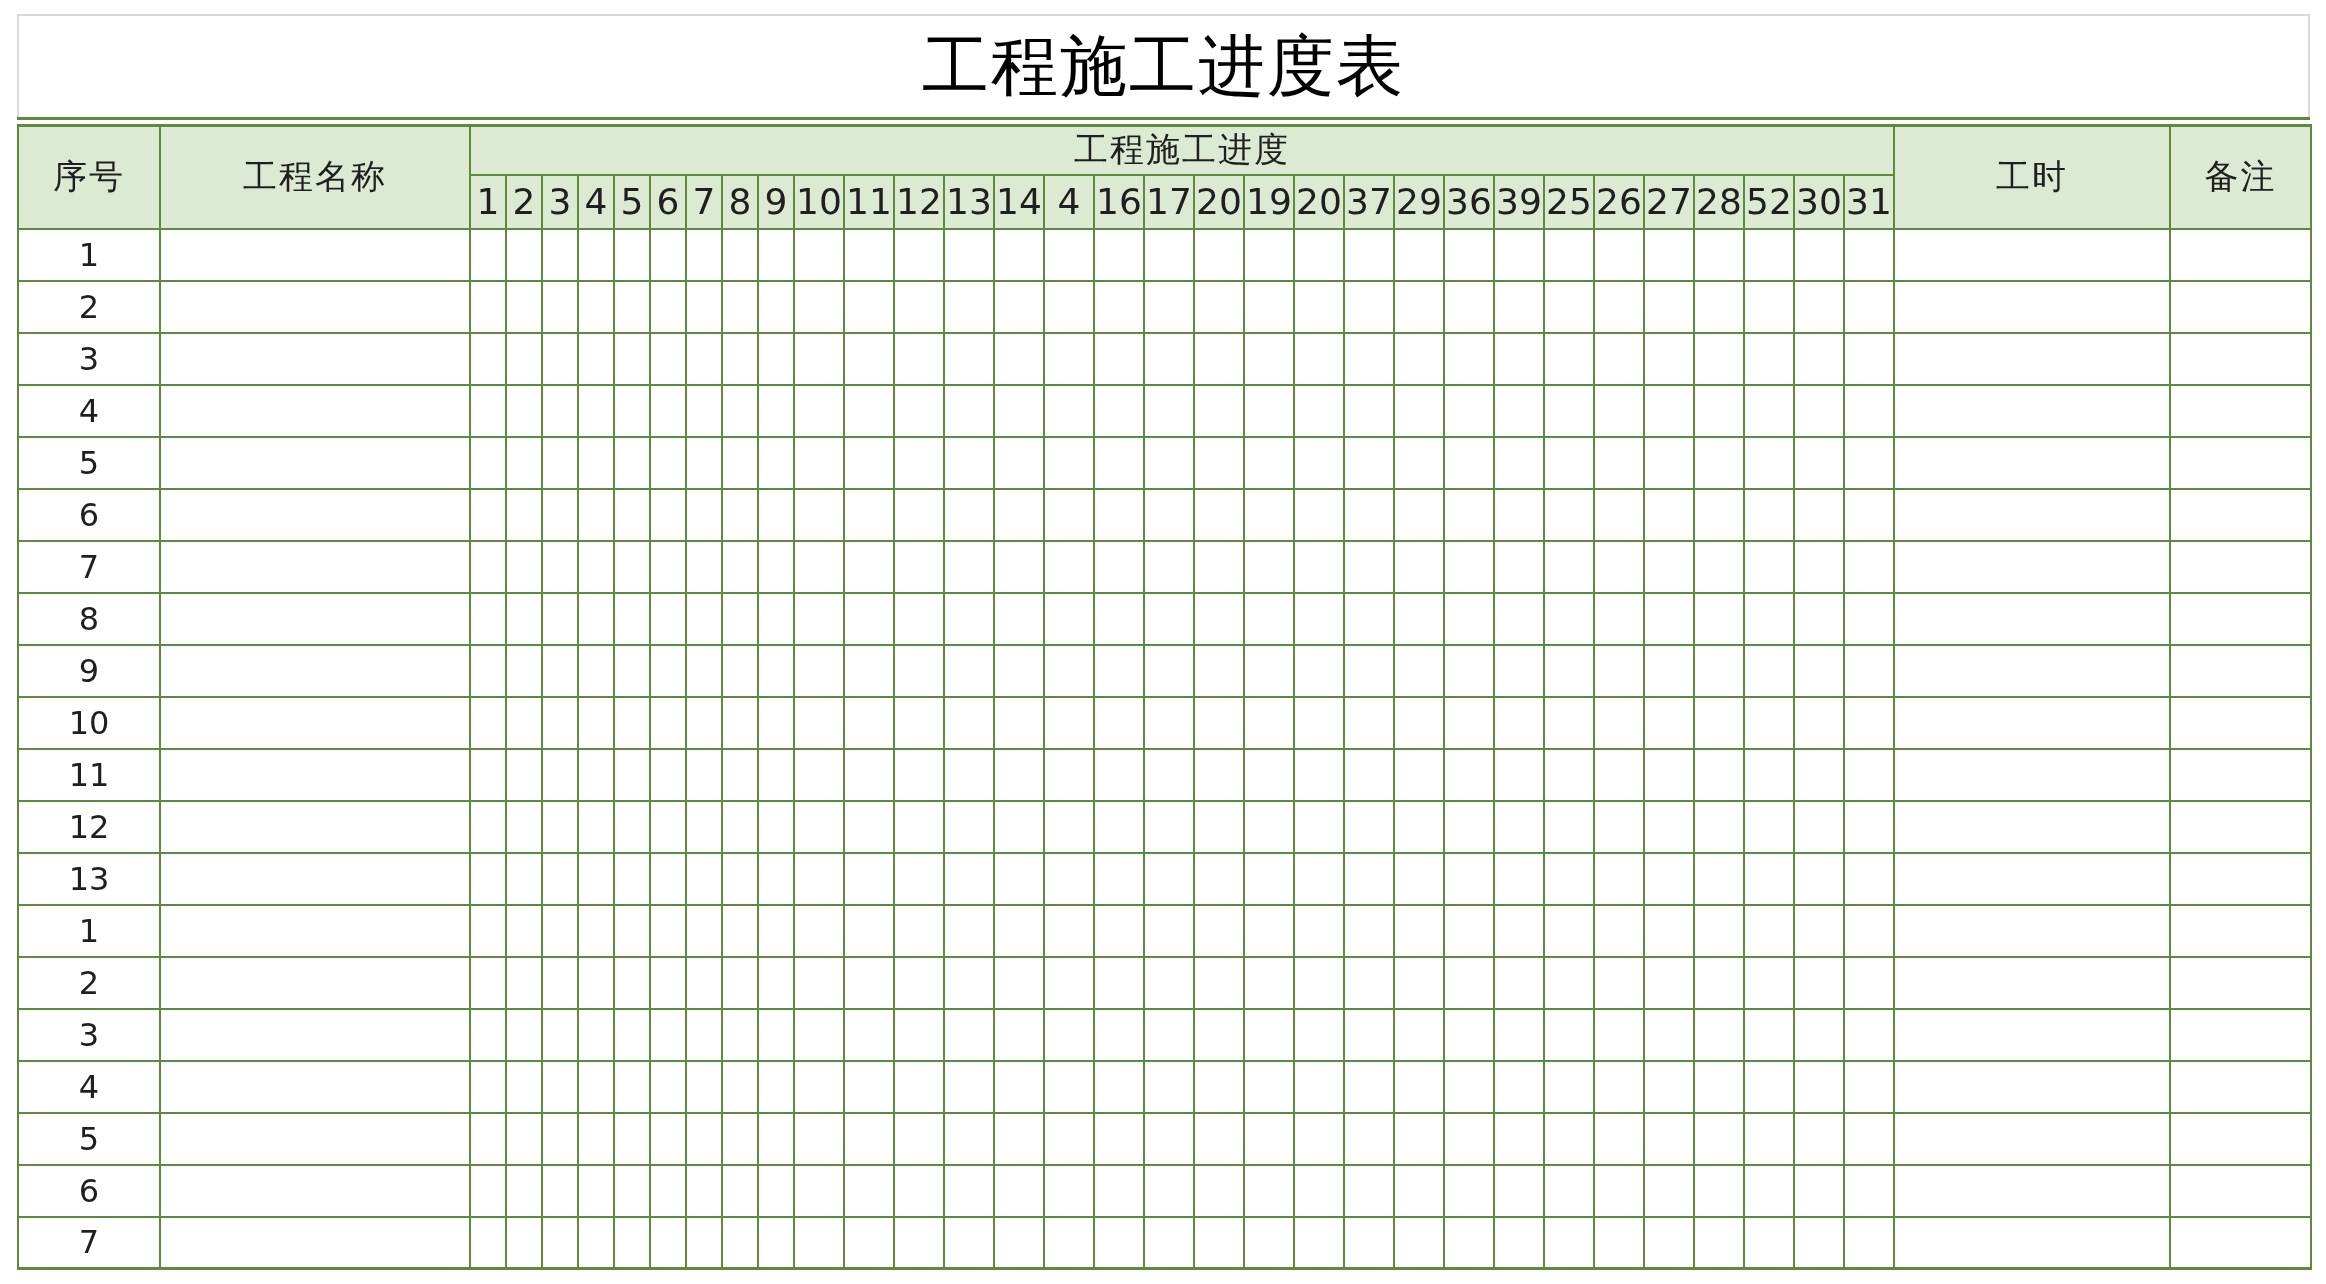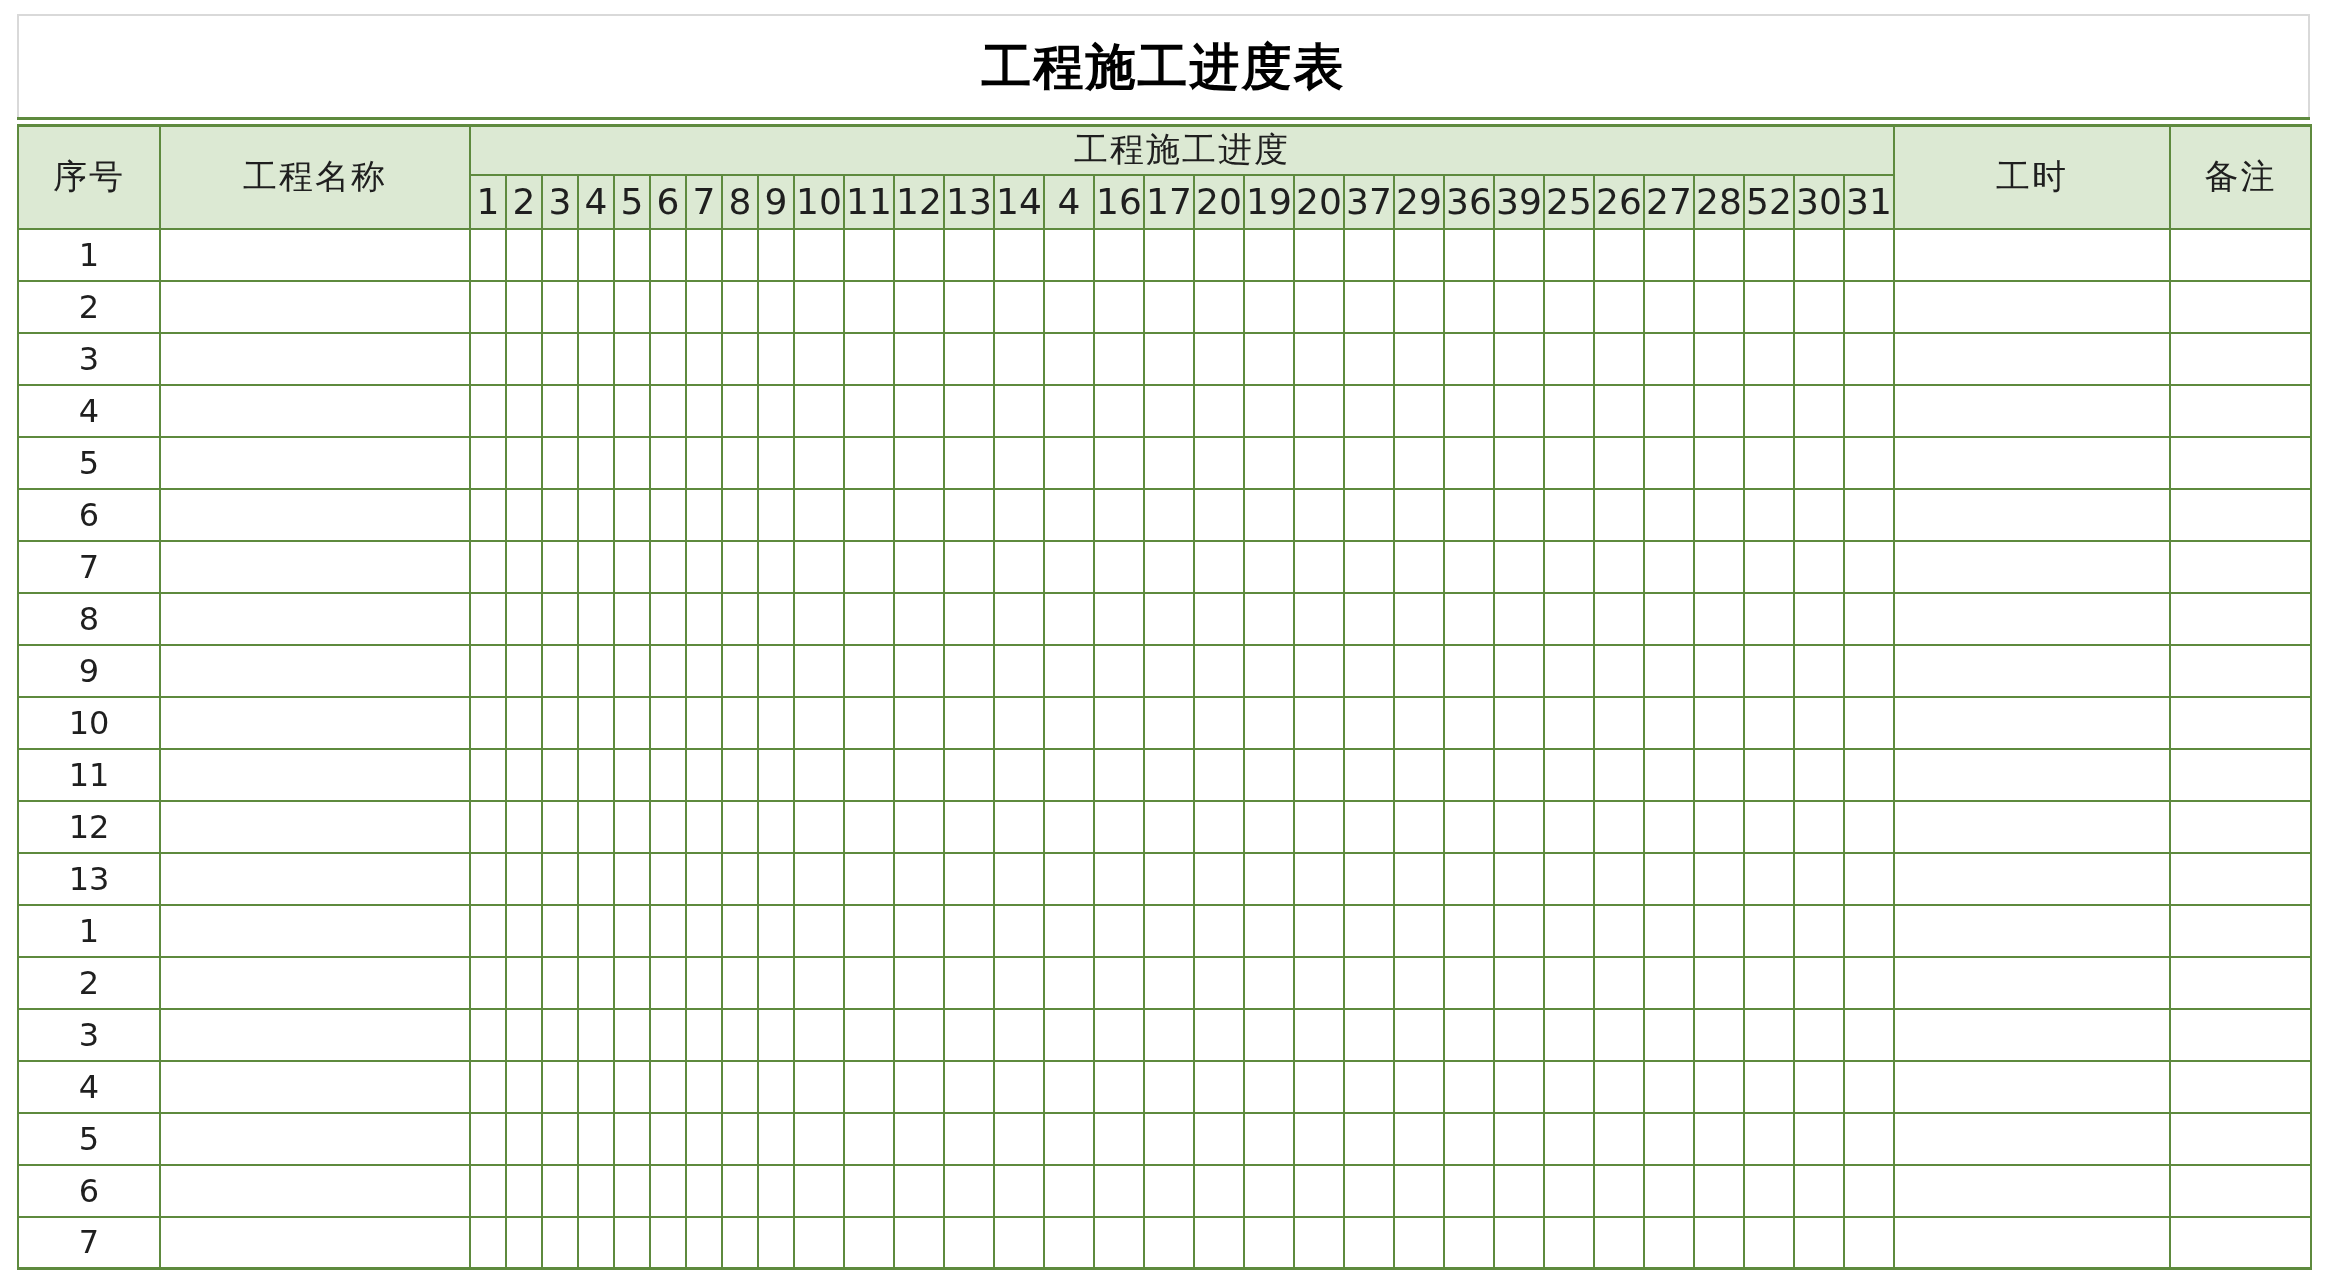--- a/index.html
+++ b/index.html
@@ -25,23 +25,23 @@
   .title-box{
     box-sizing:border-box;
     height:103px;
     border:2px solid var(--title-gray);
     border-bottom:none;
     background:#ffffff;
     display:flex;align-items:center;justify-content:center;
   }
   .title-box h1{
     margin:6px;
-    font-size:50px;
+    font-size:67px;
     line-height:1;
-    font-weight:700;
+    font-weight:400;
     letter-spacing:2px;
     color:var(--title-color);
   }
   
   .double-rule{
     box-sizing:border-box;
     height:7px;
     border-top:3px solid var(--grid-green);
     background:#ffffff;
   }

